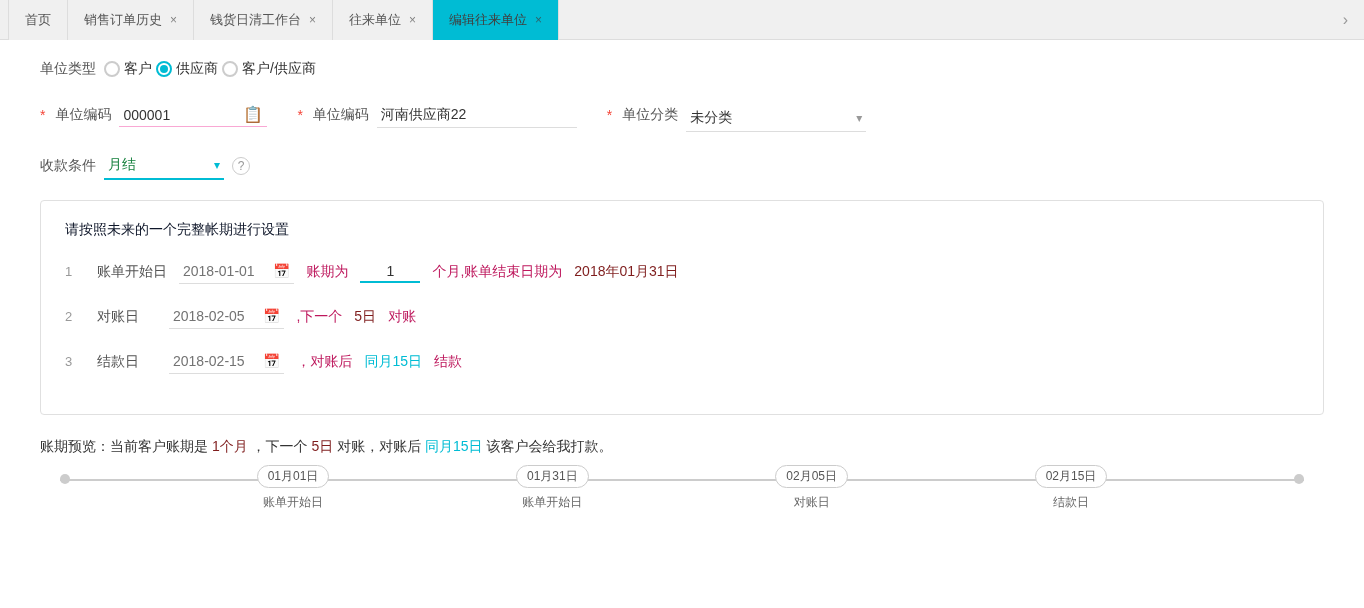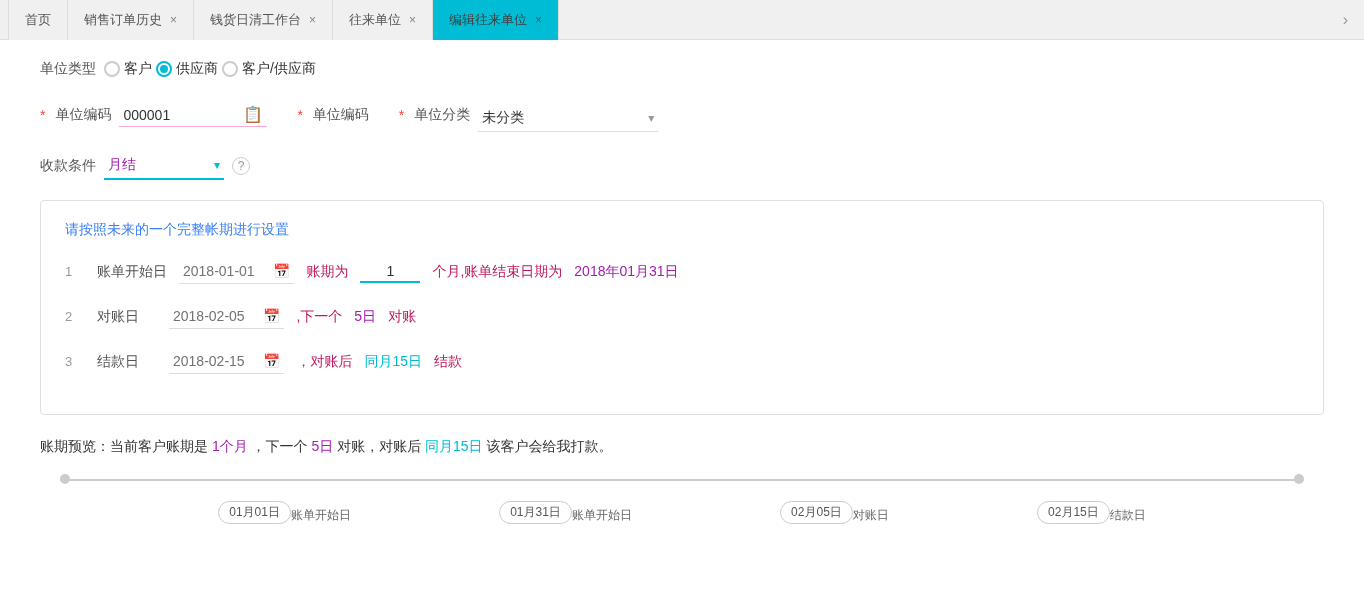--- a/index.html
+++ b/index.html
@@ -170,21 +170,21 @@
     .payment-select {
       display: flex;
       align-items: center;
       border-bottom: 2px solid #00bcd4;
       padding: 4px 4px;
       min-width: 120px;
       cursor: pointer;
     }
 
     .payment-select-value {
-      color: #a21caf;
+      color: #15803d;
       font-size: 14px;
       flex: 1;
     }
 
     .help-icon {
       width: 18px;
       height: 18px;
       border-radius: 50%;
       border: 1px solid #ccc;
       display: flex;
@@ -198,21 +198,21 @@
     
     .settings-box {
       border: 1px solid #e0e0e0;
       border-radius: 4px;
       padding: 20px 24px;
       margin-bottom: 20px;
     }
 
     .settings-title {
       font-size: 14px;
-      color: #3b82f6;
+      color: #0f172a;
       margin-bottom: 20px;
     }
 
     
     .setting-row {
       display: flex;
       align-items: center;
       margin-bottom: 20px;
       gap: 12px;
     }
@@ -256,21 +256,21 @@
       border-bottom: 2px solid #00bcd4;
       outline: none;
       font-size: 14px;
       color: #333;
       width: 60px;
       padding: 2px 4px;
       text-align: center;
     }
 
     .highlight-orange {
-      color: #a21caf;
+      color: #7f1d1d;
     }
 
     .highlight-teal {
       color: #00bcd4;
     }
 
     .row-description {
       color: #be185d;
       font-size: 14px;
     }
@@ -325,23 +325,22 @@
       margin-top: 9px;
       flex-shrink: 0;
     }
 
     .timeline-spacer {
       flex: 1;
     }
 
     .timeline-node {
       display: flex;
-      flex-direction: row;
-      align-items: center;
-      margin-top: 36px;
+      flex-direction: column;
+      align-items: center;
     }
 
     .node-badge {
       border: 1px solid #ccc;
       border-radius: 12px;
       padding: 2px 10px;
       font-size: 12px;
       color: #555;
       background: #fff;
       white-space: nowrap;
@@ -408,20 +407,21 @@
       <span class="field-label">单位编码</span>
       <div class="input-with-icon">
         <input type="text" value="000001" style="">
         <span class="input-icon">📋</span>
       </div>
     </div>
 
     <div class="form-field">
       <span class="required-star">*</span>
       <span class="field-label">单位编码</span>
+      <input type="text" class="text-input" style="width: 200px;" value="河南供应商22">
     </div>
 
     <div class="form-field">
       <span class="required-star">*</span>
       <span class="field-label">单位分类</span>
       <div class="select-field" style="min-width:180px;">
         <span class="select-value">未分类</span>
         <span class="select-arrow">▾</span>
       </div>
     </div>

